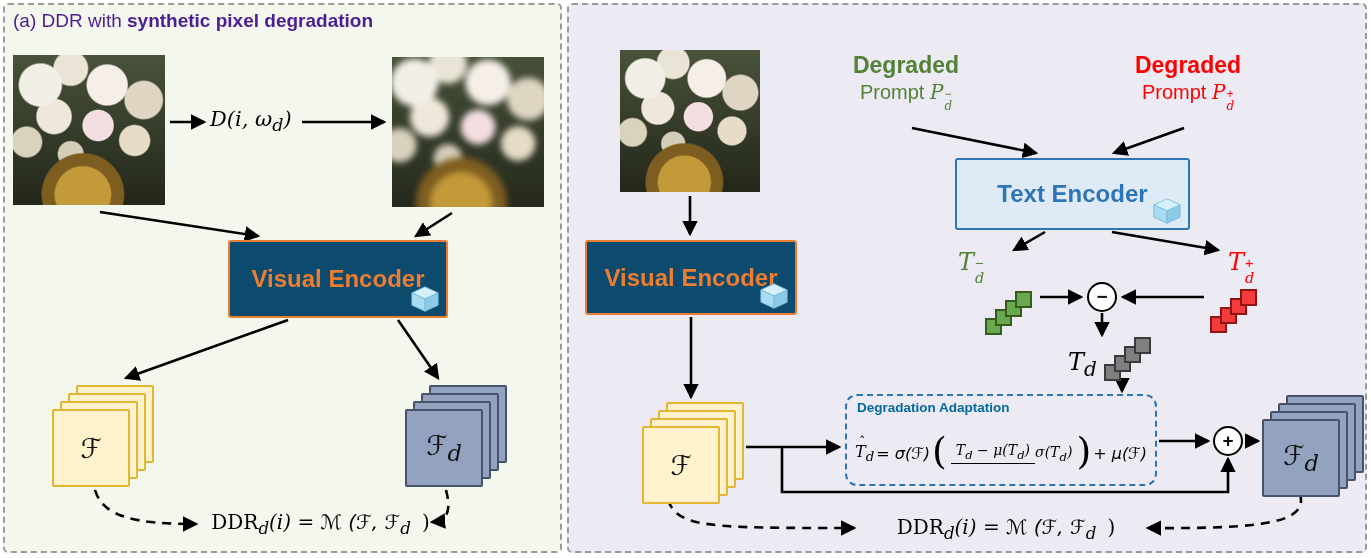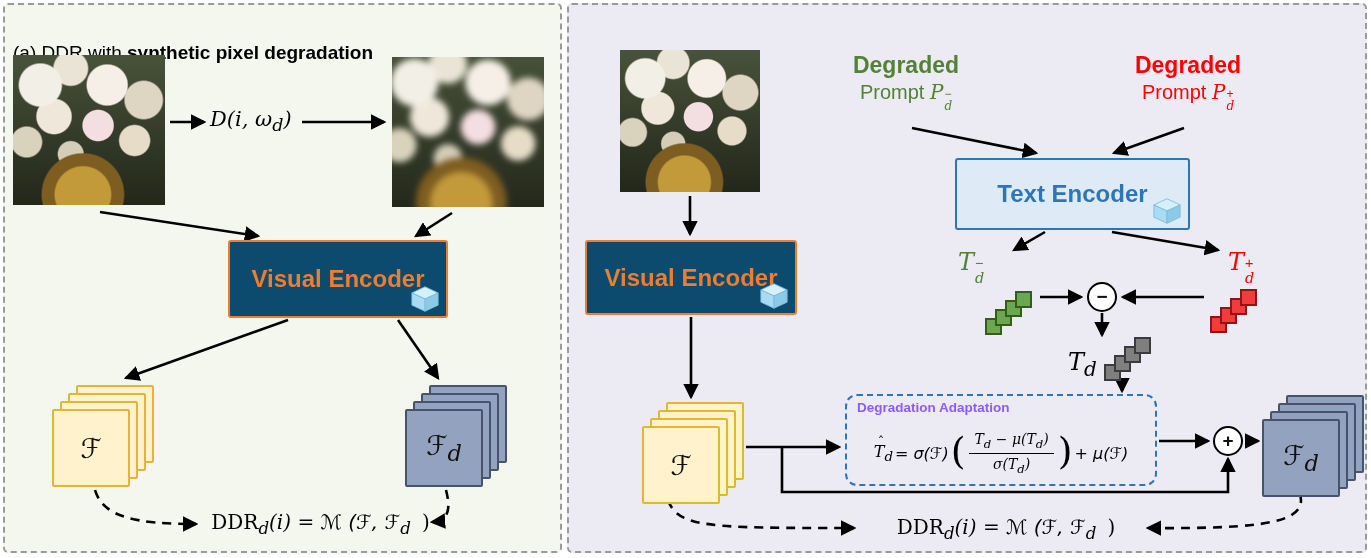--- a/index.html
+++ b/index.html
@@ -1,20 +1,20 @@
 <!DOCTYPE html>
 <html><head>
 <meta charset="utf-8">
 <style>
   html,body{margin:0;padding:0;background:#ffffff;}
   .canvas{position:relative;width:1371px;height:558px;background:#ffffff;font-family:"Liberation Sans",sans-serif;color:#111;overflow:hidden;}
   .panel{position:absolute;border:2px dashed #9a9a9a;border-radius:5px;box-sizing:border-box;}
   .panel-a{left:3px;top:3px;width:559px;height:550px;background:#f4f7ee;}
   .panel-b{left:567px;top:3px;width:800px;height:550px;background:#eceaf3;}
-  .ptitle{position:absolute;font-size:19px;color:#000000;margin-top:32px;}
+  .ptitle{position:absolute;font-size:19px;color:#4c1d95;}
   .ptitle .bold{font-weight:bold;}
   .roses{background-color:#333a28;background-image:
     radial-gradient(circle at 46% 93%, #c29a3a 0% 17%, #7e5d20 18% 25%, transparent 26%),
     radial-gradient(circle at 18% 20%, #f2efe6 0% 12%, transparent 13%),
     radial-gradient(circle at 38% 9%, #e9e4d5 0% 10%, transparent 11%),
     radial-gradient(circle at 62% 20%, #f5efe8 0% 13%, transparent 14%),
     radial-gradient(circle at 86% 30%, #ded6c2 0% 11%, transparent 12%),
     radial-gradient(circle at 27% 41%, #efe8da 0% 12%, transparent 13%),
     radial-gradient(circle at 56% 47%, #f3dee1 0% 13%, transparent 14%),
     radial-gradient(circle at 9% 58%, #d9d2bd 0% 9%, transparent 10%),
@@ -55,24 +55,24 @@
   .red-text{color:#ff0000;}
   .tlabel{position:absolute;font-size:24px;}
   .mi{font-family:"DejaVu Serif",serif;font-style:italic;}
   .mrm{font-family:"DejaVu Serif",serif;margin-left:11px;}
   .msc{font-family:"DejaVu Sans","DejaVu Serif",serif;font-style:italic;}
   .supsub{display:inline-flex;flex-direction:column;align-items:flex-start;line-height:1.02;font-size:0.60em;vertical-align:0.12em;margin-left:1px;}
   .supsub sup,.supsub sub{position:static;font-size:1em;line-height:1.02;vertical-align:baseline;}
   .dmath{position:absolute;font-size:21px;color:#000;}
   .ddr{position:absolute;font-size:20px;text-align:center;color:#000;white-space:nowrap;}
   .adapt{position:absolute;border:2px dashed #2e75b6;border-radius:12px;box-sizing:border-box;}
-  .adapt-title{position:absolute;left:10px;top:4px;font-size:13.5px;font-weight:bold;color:#8b5cf6;}
+  .adapt-title{position:absolute;left:10px;top:4px;font-size:13.5px;font-weight:bold;color:#0369a1;}
   .adapt-formula{position:absolute;left:0;right:0;top:26px;bottom:0;display:flex;align-items:center;justify-content:center;font-size:16px;color:#000;gap:2px;}
   .bigparen{font-family:"DejaVu Serif",serif;font-size:38px;font-weight:300;line-height:0.8;transform:translateY(-2px);}
-  .frac{display:inline-flex;flex-direction:column;align-items:center;font-size:14px;margin:0 2px;}
+  .frac{display:inline-flex;align-items:center;font-size:14px;margin:0 2px;}
   .frac .num{border-bottom:1.5px solid #000;padding:0 5px 2px;}
   .frac .den{padding-top:2px;}
   .hatwrap{position:relative;display:inline-block;}
   .hat{position:absolute;left:4px;top:-8px;font-size:13px;font-style:normal;}
   svg.overlay{position:absolute;left:0;top:0;pointer-events:none;}
 </style>
 </head>
 <body>
 
 <div class="canvas">

